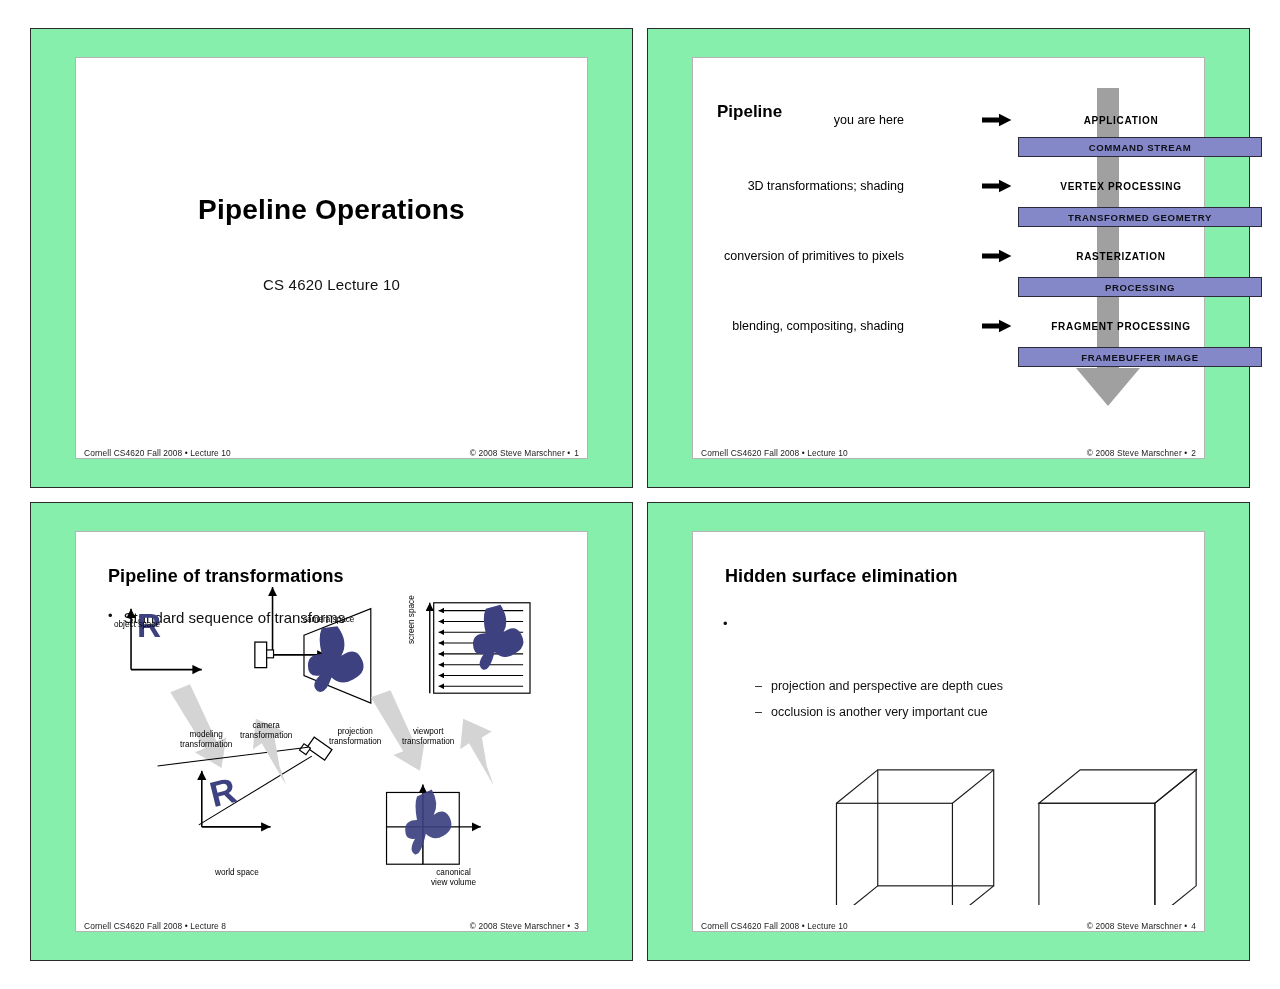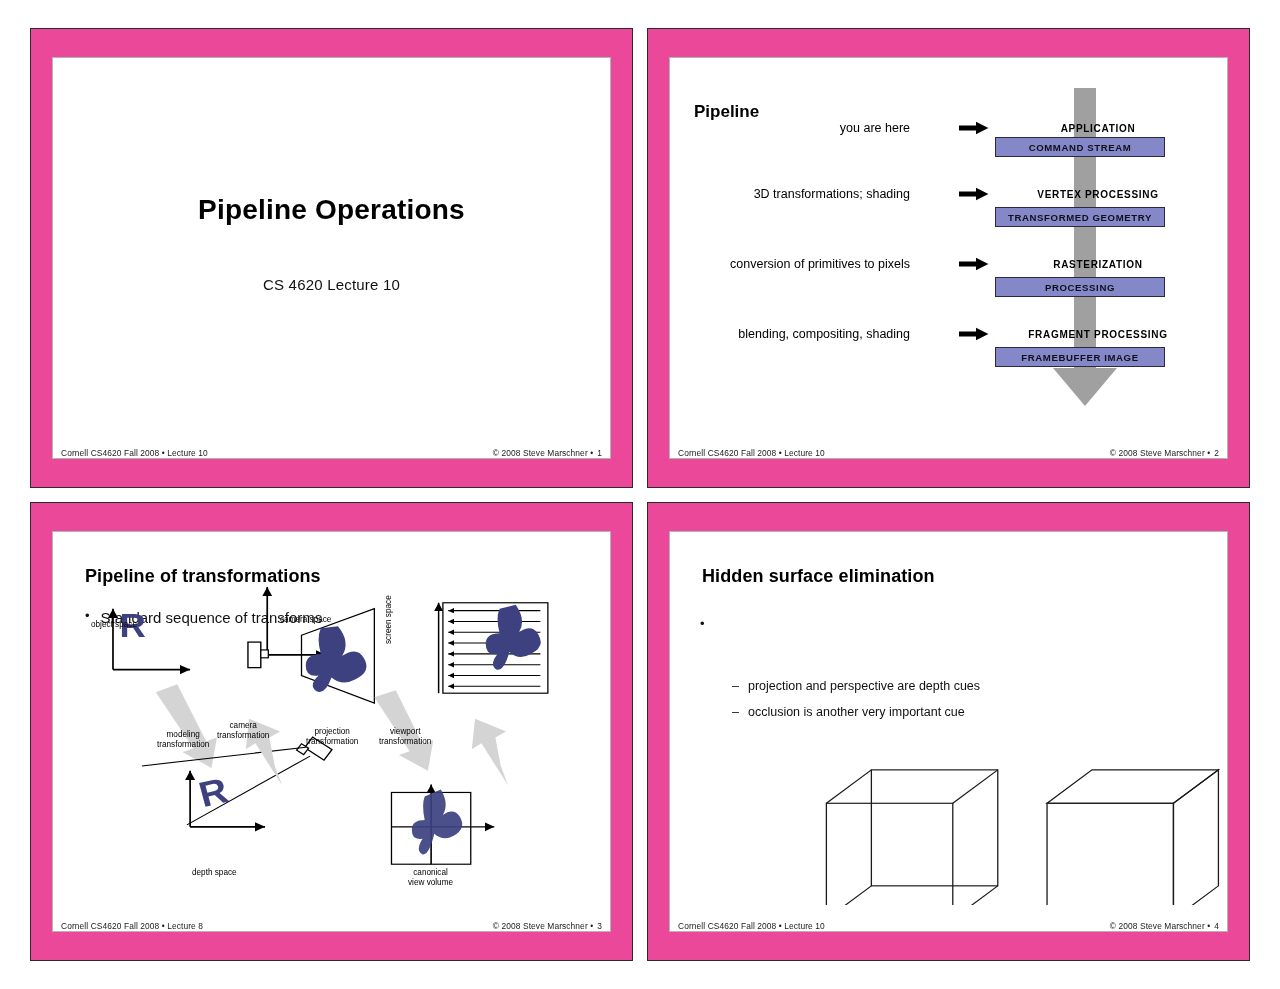--- a/index.html
+++ b/index.html
@@ -11,23 +11,23 @@
   .handout{
     position:relative;width:1280px;height:989px;
     display:grid;grid-template-columns:1fr 1fr;grid-template-rows:1fr 1fr;
     column-gap:14px;row-gap:14px;
     padding:28px 30px;box-sizing:border-box;
   }
   
   .panel{
     position:relative;
     border:1.6px solid #2b2b2b;
-    background:#ec4899;
+    background:#86efac;
     box-sizing:border-box;
-    padding:28px 21px;
+    padding:28px 44px;
   }
   
   .slide{
     position:relative;
     width:100%;height:100%;
     border:1px solid #b4b4b4;
     background:#fff;
     box-sizing:border-box;
   }
   .slide-body{position:absolute;left:0;top:0;right:0;bottom:26px;}
@@ -70,36 +70,36 @@
     background:#a0a0a0;
   }
   .gray-head{
     position:absolute;left:383px;top:284px;
     width:0;height:0;
     border-left:32px solid transparent;
     border-right:32px solid transparent;
     border-top:38px solid #a0a0a0;
   }
   .prow{
-    position:absolute;left:0;right:17px;height:28px;
-    display:flex;align-items:center;margin-top:8px;
+    position:absolute;left:0;right:0;height:28px;
+    display:flex;align-items:center;
   }
   .prow .lbl{
     position:absolute;right:300px;
     font-size:12.5px;color:#000;white-space:nowrap;text-align:right;
   }
   .prow .arw{
     position:absolute;left:289px;width:30px;height:14px;
   }
   .prow .stage{
     position:absolute;left:325px;width:206px;text-align:center;
     font-size:10px;font-weight:bold;letter-spacing:.7px;color:#000;
   }
   .brow{
-    position:absolute;left:325px;width:170px;height:20px;
+    position:absolute;left:325px;width:244px;height:20px;
     background:#8488c8;border:1.2px solid #2a2a3a;
     box-sizing:border-box;
     display:flex;align-items:center;justify-content:center;
     font-size:9.6px;font-weight:bold;letter-spacing:.6px;color:#101018;
   }
 
   
   .hdg{
     position:absolute;left:32px;top:34px;
     font-size:18px;font-weight:bold;color:#000;letter-spacing:.1px;
@@ -319,21 +319,21 @@
                 <line x1="455" y1="146" x2="369" y2="146" marker-end="url(#ahs)"></line>
                 <line x1="455" y1="157" x2="369" y2="157" marker-end="url(#ahs)"></line>
               </g>
               <path d="M432 74 q10 16 3 28 q12 -9 18 2 q7 13 -7 20 q-11 7 -20 -2
                        q-5 20 -12 18 q-7 -5 1 -16 q-11 2 -11 -10 q0 -11 13 -11 q-4 -16 0 -25 Z" fill="#3d4180"></path>
             </g>
           </svg>
 
           
           <div class="dlabel" style="left:38px;top:88px;">object space</div>
-          <div class="dlabel" style="left:139px;top:336px;">depth space</div>
+          <div class="dlabel" style="left:139px;top:336px;">world space</div>
           <div class="dlabel" style="left:227px;top:83px;">camera space</div>
           <div class="dlabel" style="left:355px;top:336px;">
             <span>canonical</span><br>
             <span>view volume</span>
           </div>
           <div class="vlabel" style="left:331px;top:112px;">screen space</div>
 
           <div class="dlabel" style="left:104px;top:198px;">
             <span>modeling</span><br>
             <span>transformation</span>

